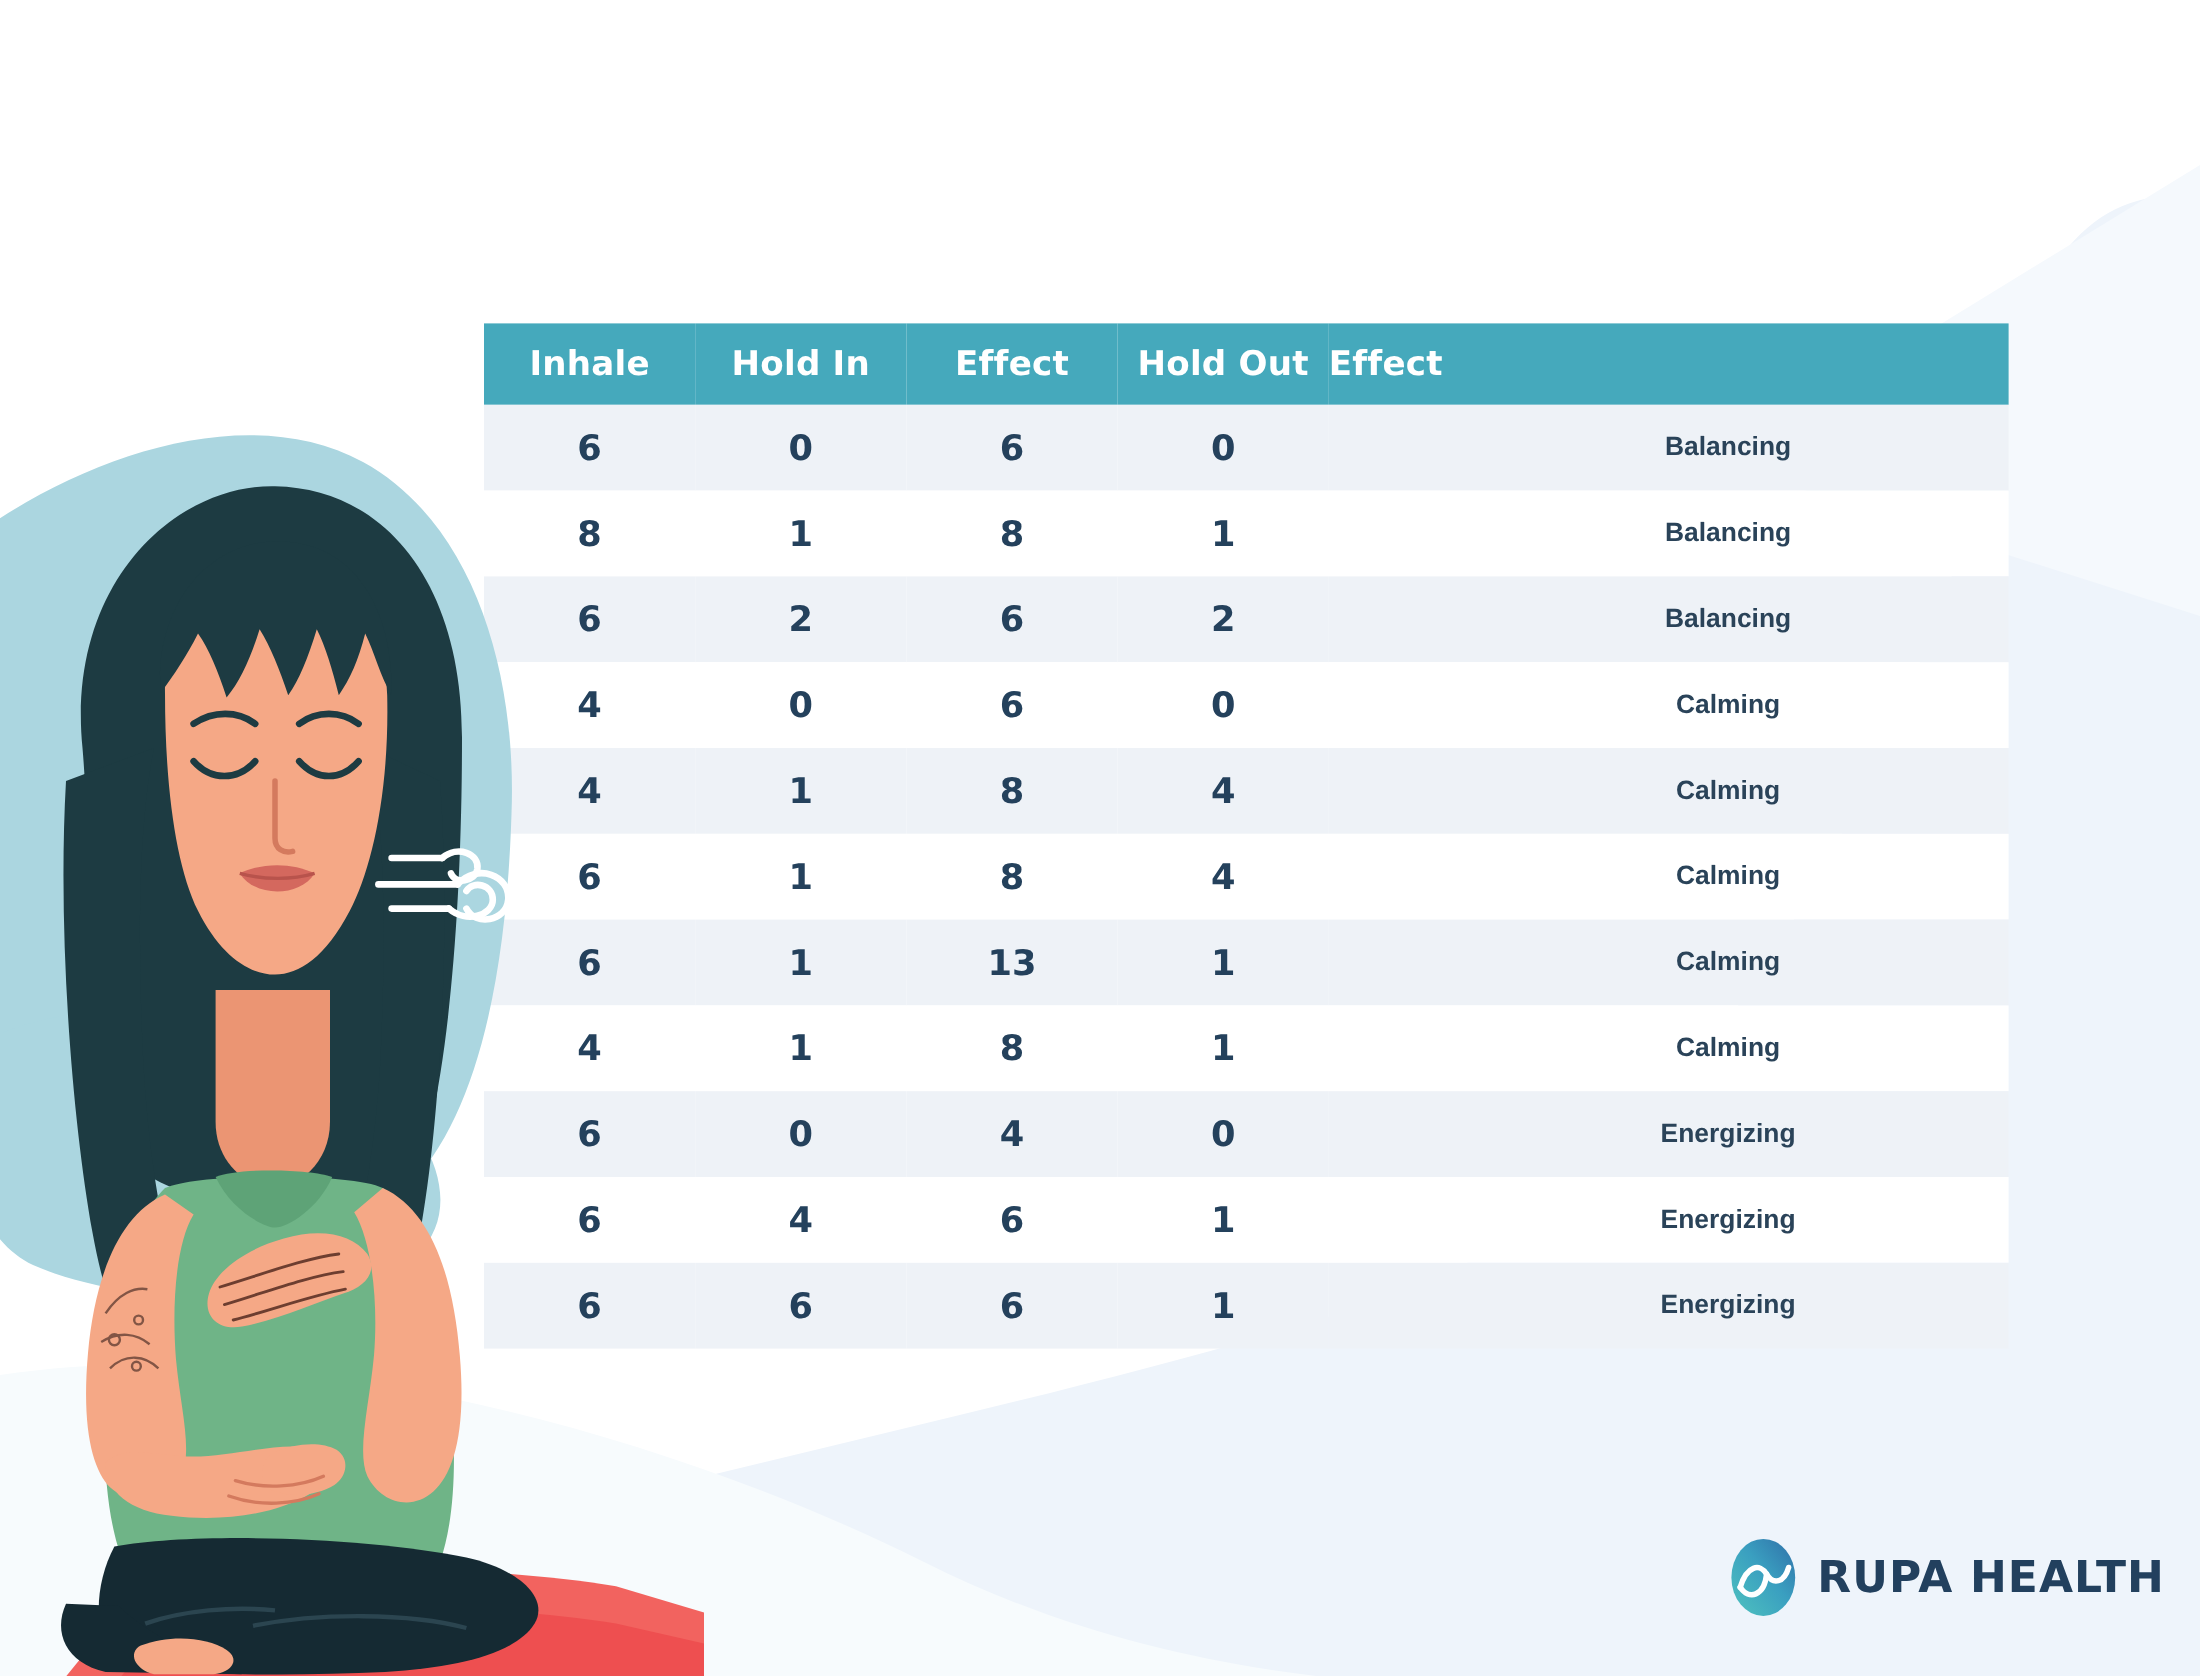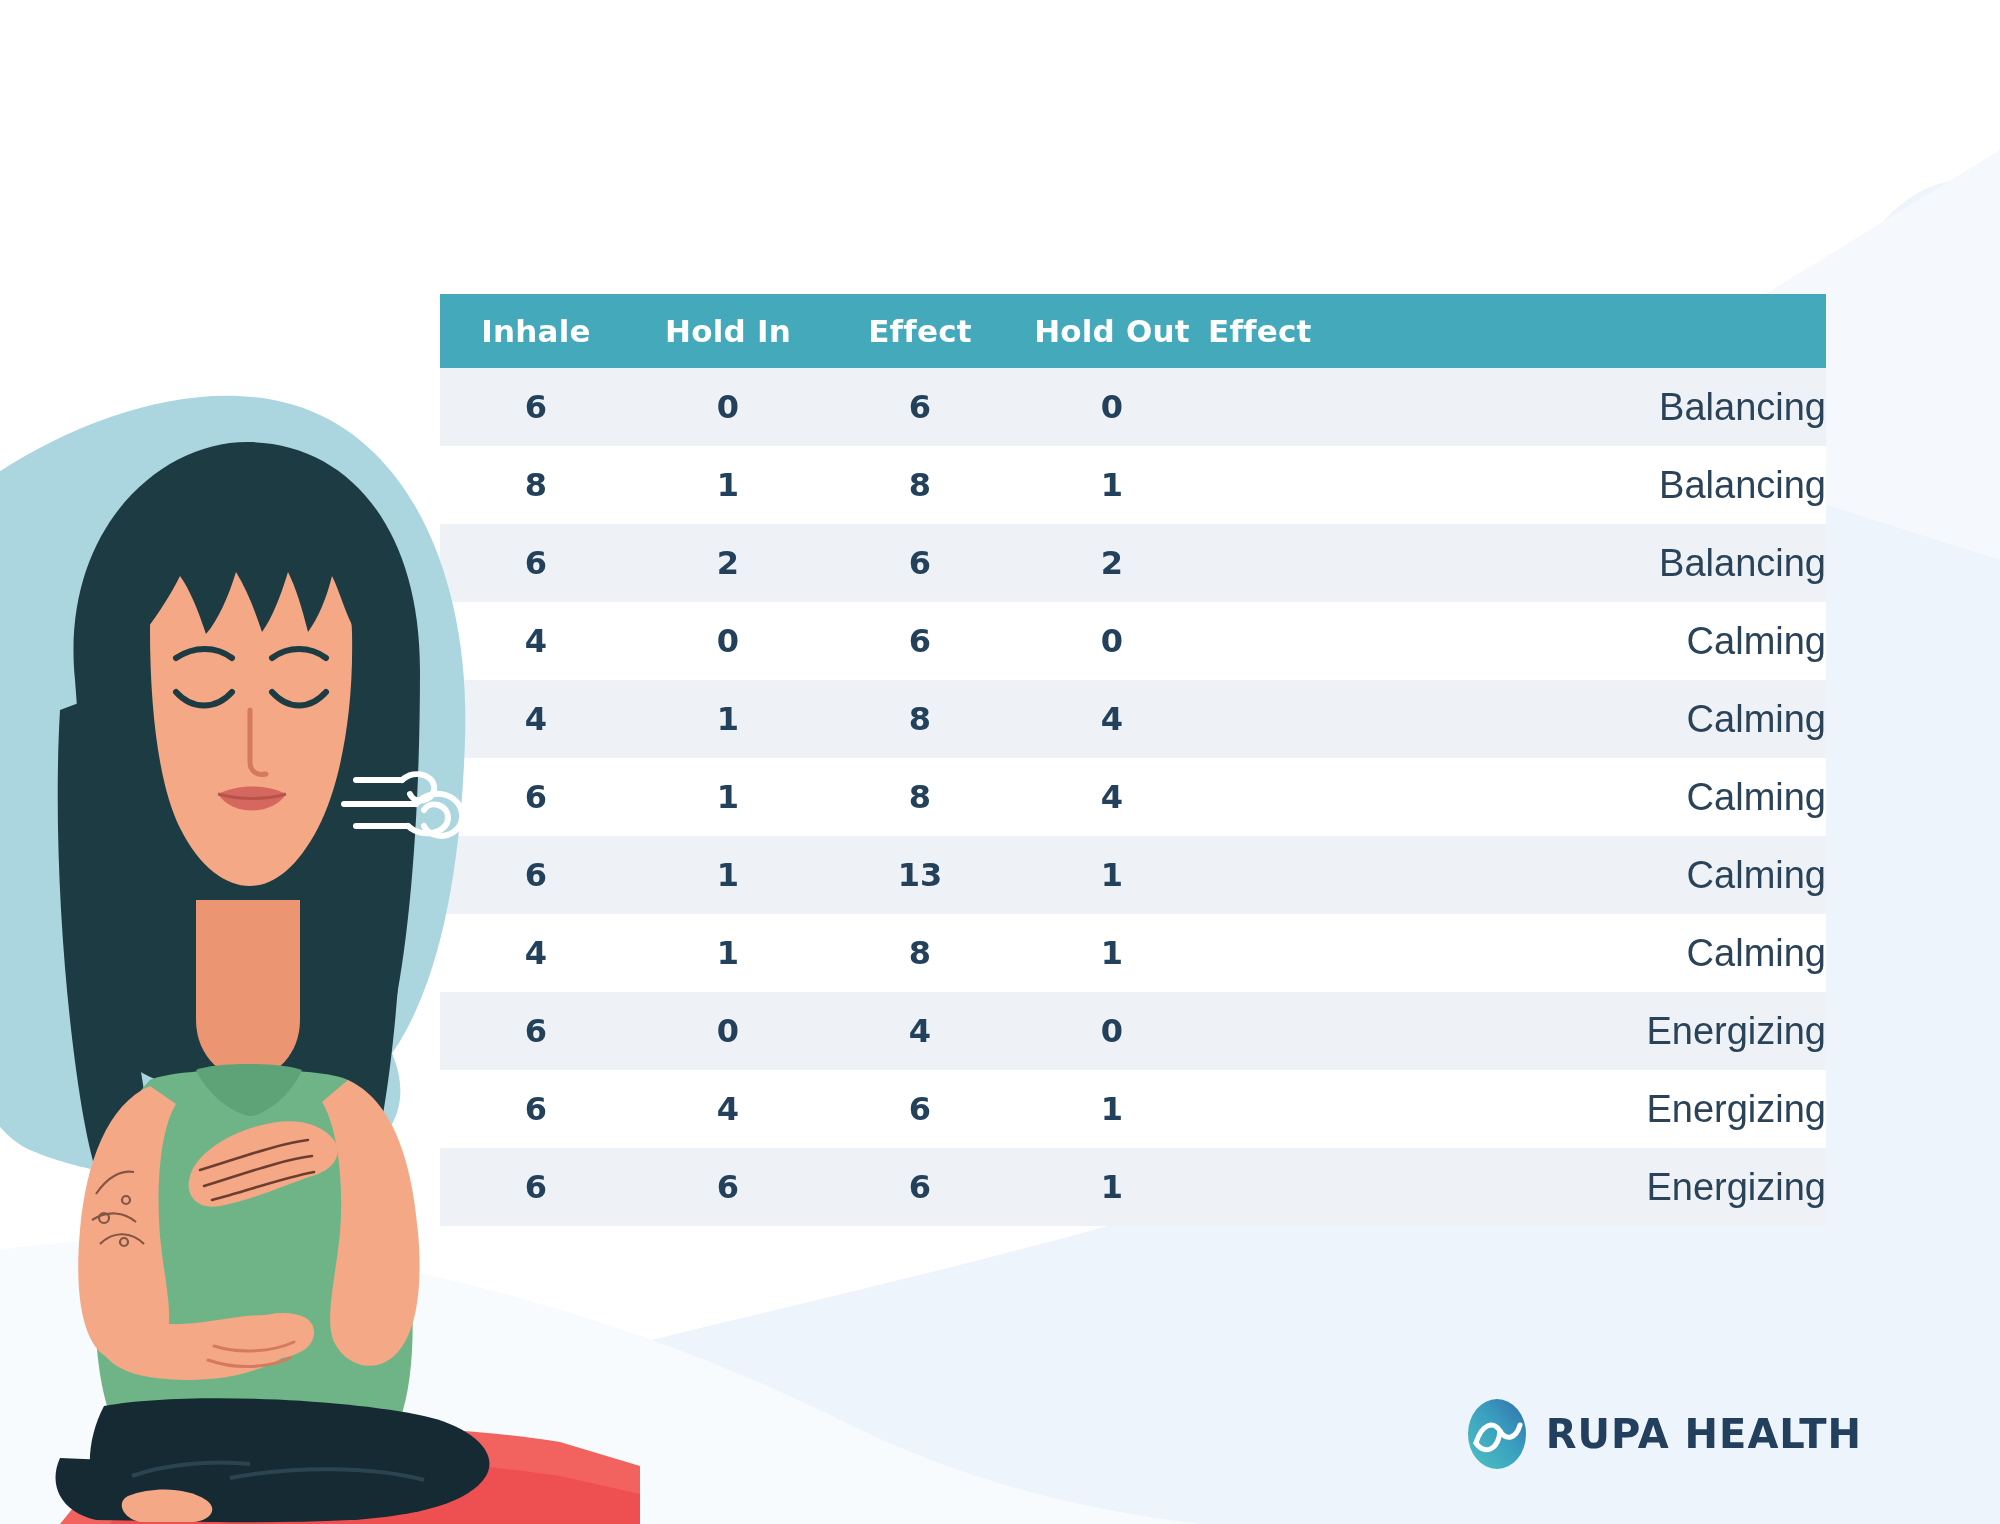--- a/index.html
+++ b/index.html
@@ -78,42 +78,41 @@
     vertical-align: middle;
     color: #24415c;
   }
   #ratio-table tbody td.num {
     text-align: center;
     font-family: "DejaVu Sans", sans-serif;
     font-weight: bold;
     font-size: 32px;
   }
   #ratio-table tbody td.eff {
-    text-align: right;
+    text-align: center;
     padding-left: 108px;
     font-family: "Liberation Sans", sans-serif;
-    font-weight: normal;
-    font-size: 38px;
+    font-weight: bold;
+    font-size: 24px;
     color: #2a4359;
   }
   #ratio-table tbody tr.odd  td { background: #eef2f7; }
   #ratio-table tbody tr.even td { background: #ffffff; }
 
   
   #brand-logo {
     position: absolute;
-    left: 1502px;
+    left: 1572px;
     top: 1392px;
     width: 360px;
     height: 84px;
     display: flex;
     align-items: center;
     gap: 18px;
     z-index: 6;
-    justify-content: flex-end;
   }
   #brand-logo .mark { width: 62px; height: 74px; flex: 0 0 auto; }
   #brand-logo .wordmark {
     font-family: "DejaVu Sans", sans-serif;
     font-weight: bold;
     font-size: 40px;
     letter-spacing: 1px;
     color: #22405e;
     white-space: nowrap;
   }

